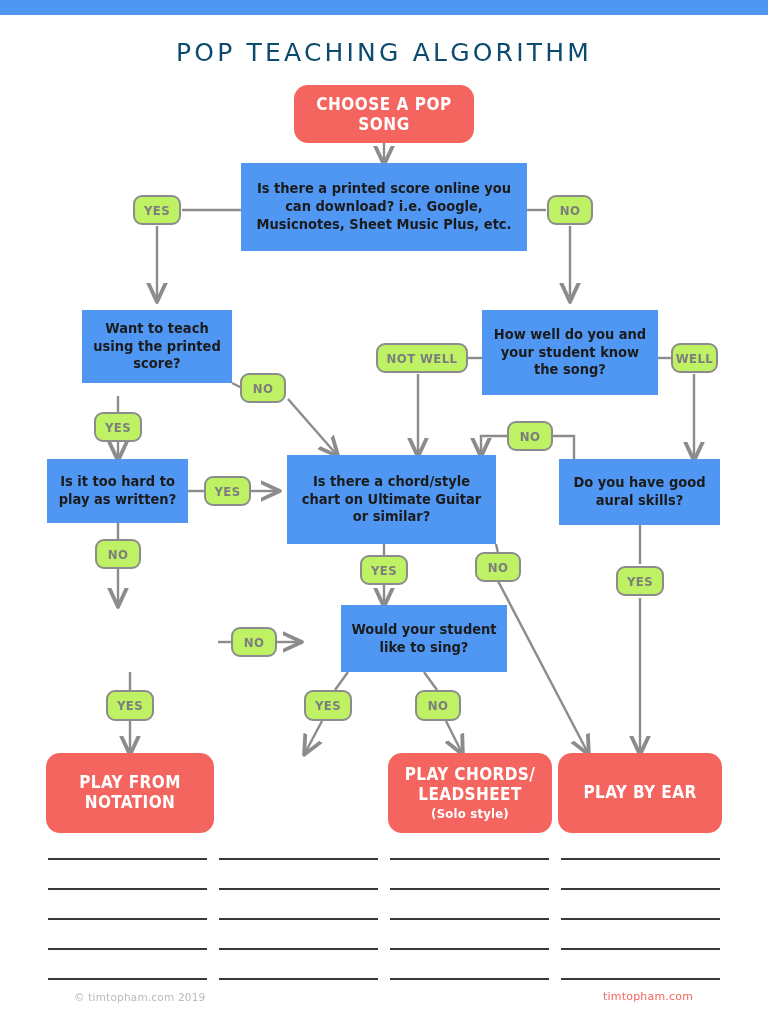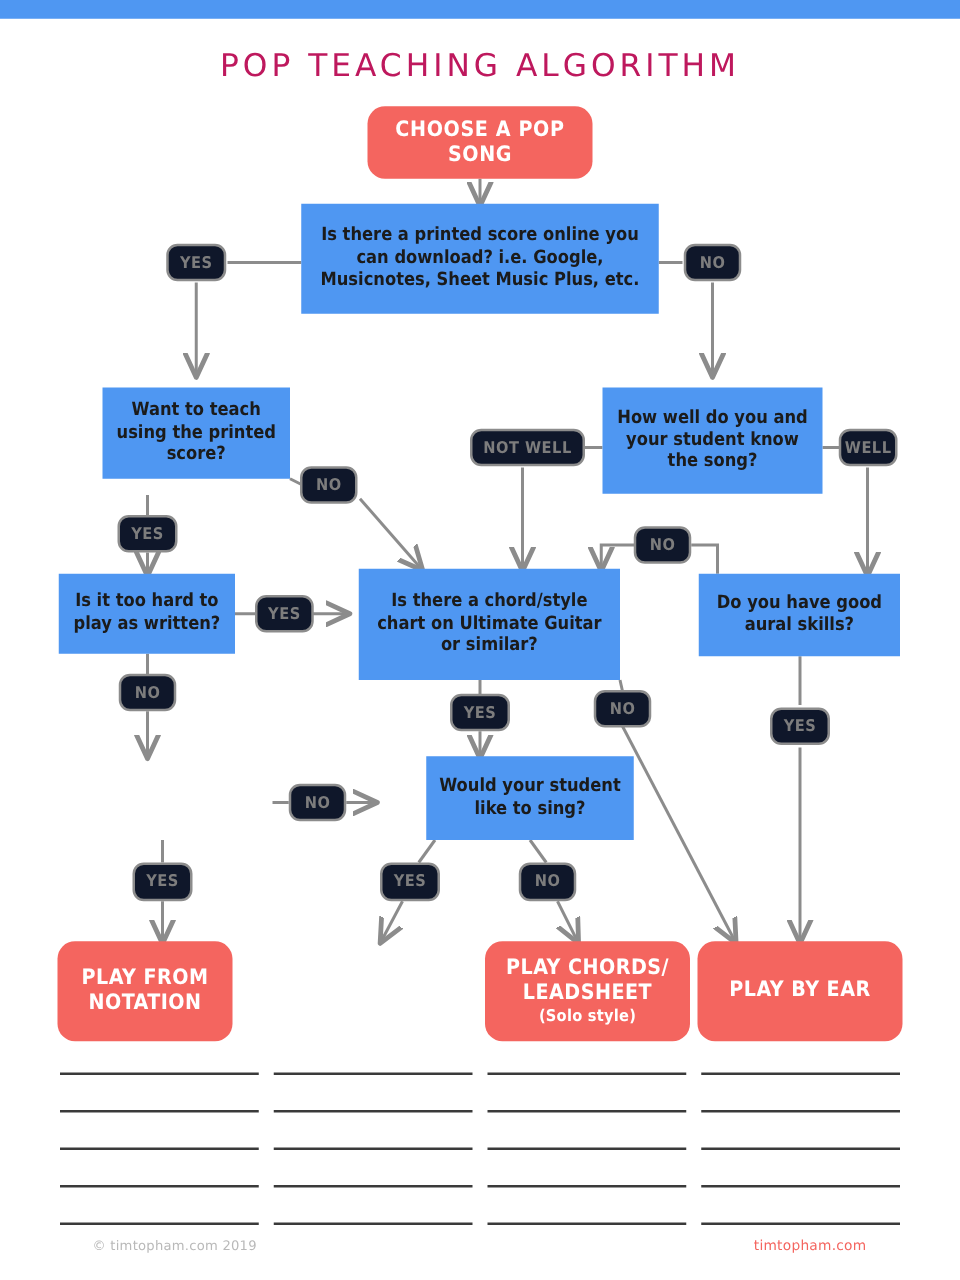--- a/index.html
+++ b/index.html
@@ -7,21 +7,21 @@
     width:768px;height:1024px;background:#ffffff;
     font-family:"Liberation Sans", sans-serif;
     overflow:hidden;position:relative;
   }
   #page{position:absolute;inset:0;width:768px;height:1024px;}
 
   .topbar{position:absolute;left:0;top:0;width:768px;height:15px;background:#4f97f2;}
 
   .title{
     position:absolute;left:0;top:38px;width:768px;text-align:center;
-    font-size:25px;letter-spacing:3.2px;color:#be185d;font-weight:400;
+    font-size:25px;letter-spacing:3.2px;color:#0c4a6e;font-weight:400;
     font-family:"DejaVu Sans", sans-serif;
   }
 
   svg.wires{position:absolute;left:0;top:0;width:768px;height:1024px;pointer-events:none;}
 
   .node{position:absolute;box-sizing:border-box;display:flex;align-items:center;
         justify-content:center;text-align:center;}
 
   .decision{
     background:#4f97f2;color:#1b1b1b;font-weight:700;
@@ -35,21 +35,21 @@
     font-family:"DejaVu Sans Condensed","DejaVu Sans", sans-serif;
   }
   .terminal .sub{display:block;font-size:13px;letter-spacing:0.2px;margin-top:1px;}
   .start{
     background:#f4655f;color:#ffffff;border-radius:14px;
     font-weight:700;font-size:17px;letter-spacing:0.5px;
     font-family:"DejaVu Sans Condensed","DejaVu Sans", sans-serif;
   }
 
   .tag{
-    position:absolute;box-sizing:border-box;background:#0f172a;
+    position:absolute;box-sizing:border-box;background:#bef264;
     border:2px solid #8c8c8c;border-radius:9px;color:#7d7d7d;
     font-weight:700;font-size:13px;letter-spacing:0.4px;
     display:flex;align-items:center;justify-content:center;
     font-family:"DejaVu Sans Condensed","DejaVu Sans", sans-serif;
     white-space:nowrap;
   }
 
   .wline{position:absolute;height:0;border-top:2px solid #3a3a3a;}
 
   .foot-left{position:absolute;font-size:10.5px;color:#b9b9b9;
@@ -216,21 +216,21 @@
   </div>
 
   <div class="tag" style="left:304px;top:690px;width:48px;height:31px;">
     <span>YES</span>
   </div>
 
   <div class="tag" style="left:415px;top:690px;width:46px;height:31px;">
     <span>NO</span>
   </div>
 
-  <div class="node terminal" style="left:46px;top:753px;width:140px;height:80px;flex-direction:column;">
+  <div class="node terminal" style="left:46px;top:753px;width:168px;height:80px;flex-direction:column;">
     <span>PLAY FROM</span>
     <span>NOTATION</span>
   </div>
 
 
   <div class="node terminal" style="left:388px;top:753px;width:164px;height:80px;flex-direction:column;">
     <span>PLAY CHORDS/</span>
     <span>LEADSHEET</span>
     <span class="sub">(Solo style)</span>
   </div>

